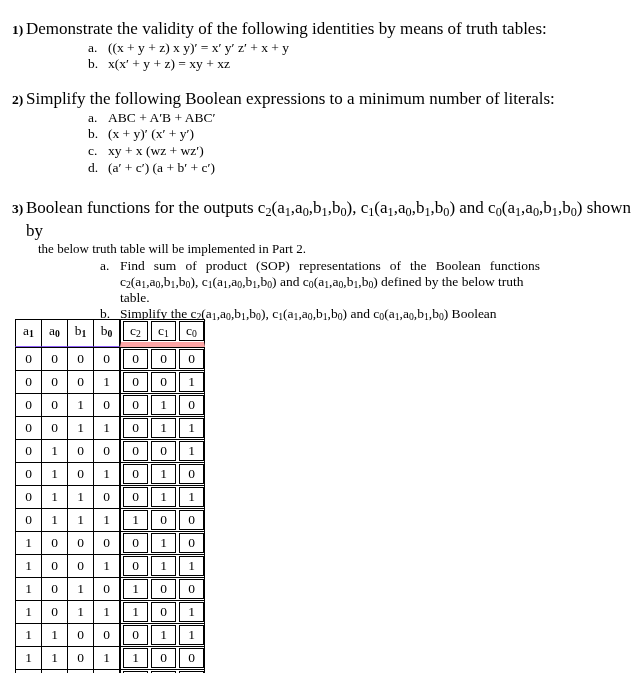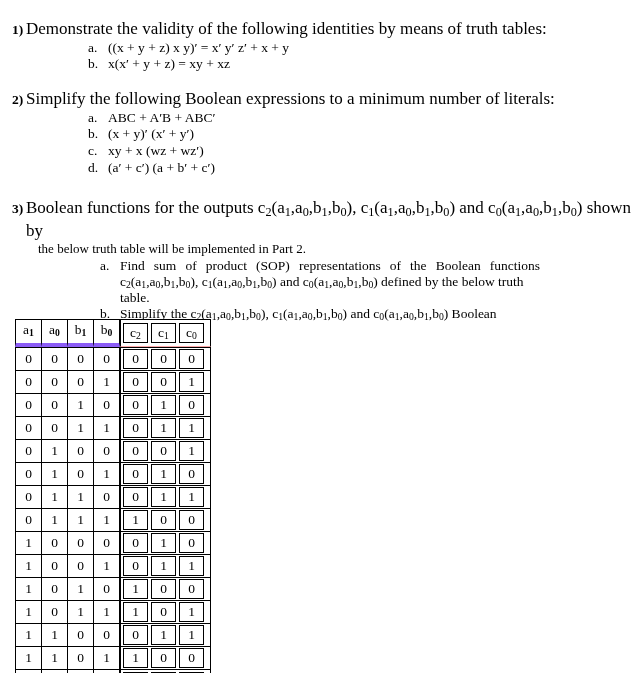--- a/index.html
+++ b/index.html
@@ -109,37 +109,37 @@
     vertical-align: middle;
     padding: 0;
     font-weight: normal;
     line-height: 20px;
   }
   
   table.tt .g1 {
     border-left: 1px solid #000;
     border-top: 1px solid #000;
   }
-  table.tt tr:last-child .g1 { border-bottom: 4px solid #8b5cf6; }
+  table.tt tr:last-child .g1 { border-bottom: 1px solid #8b5cf6; }
   table.tt .g1.last { border-right: 1px solid #000; }
 
   
   table.tt .g2 {
     border: 1px solid #000;
     width: 23px;
     height: 18px;
     line-height: 18px;
   }
   table.tt .g2cell {
     padding: 1px 1px 1px 2px;
     border-top: 1px solid #000;
   }
-  table.tt tr:last-child .g2cell { border-bottom: 1px solid #fca5a5; }
+  table.tt tr:last-child .g2cell { border-bottom: 5px solid #fca5a5; }
   table.tt .g2cell.firstc { border-left: 1px solid #000; }
-  table.tt .g2cell.lastc { border-right: 1px solid #000; padding-right: 6px; }
+  table.tt .g2cell.lastc { border-right: 1px solid #000; padding-right: 0; }
 
   th.hd { font-weight: bold; }
   th.hd sub { font-weight: bold; }
 </style>
 </head>
 <body>
 
 <div class="page">
 
   <div style="height:18px"></div>

